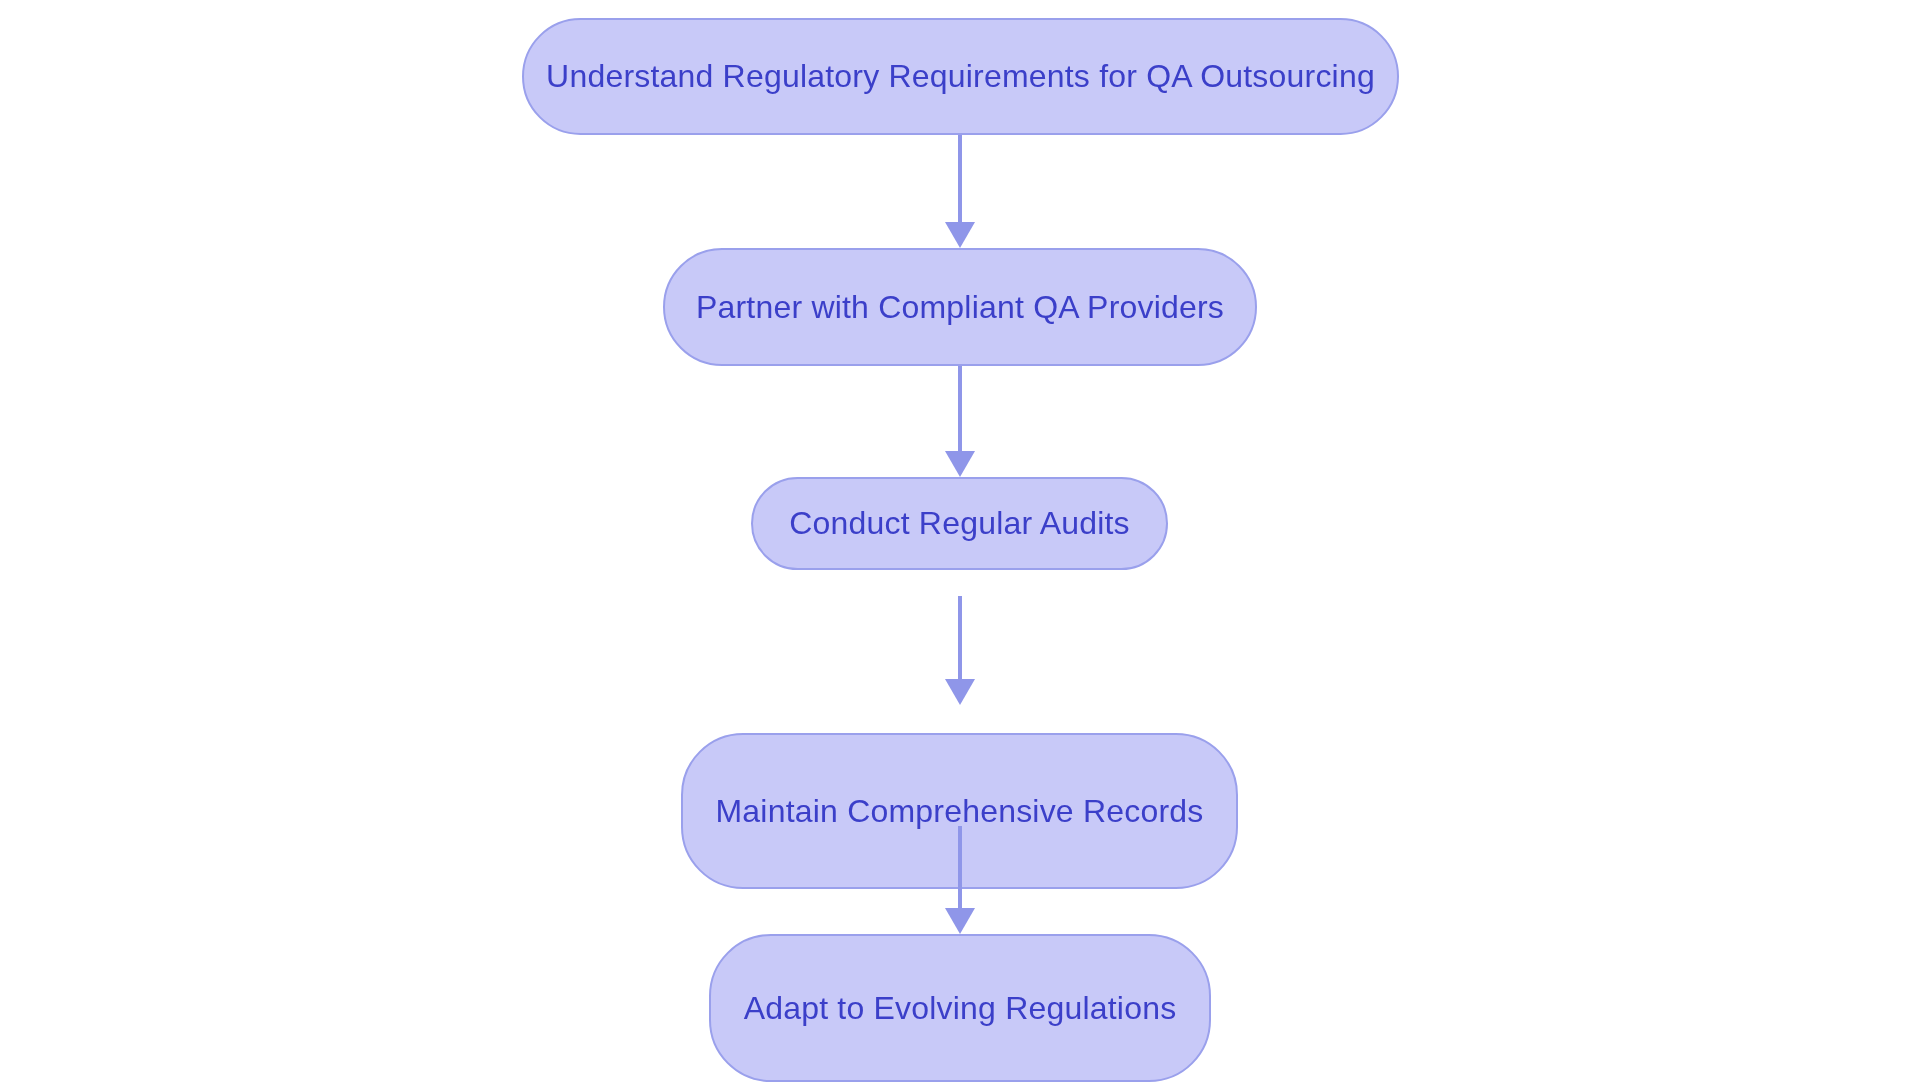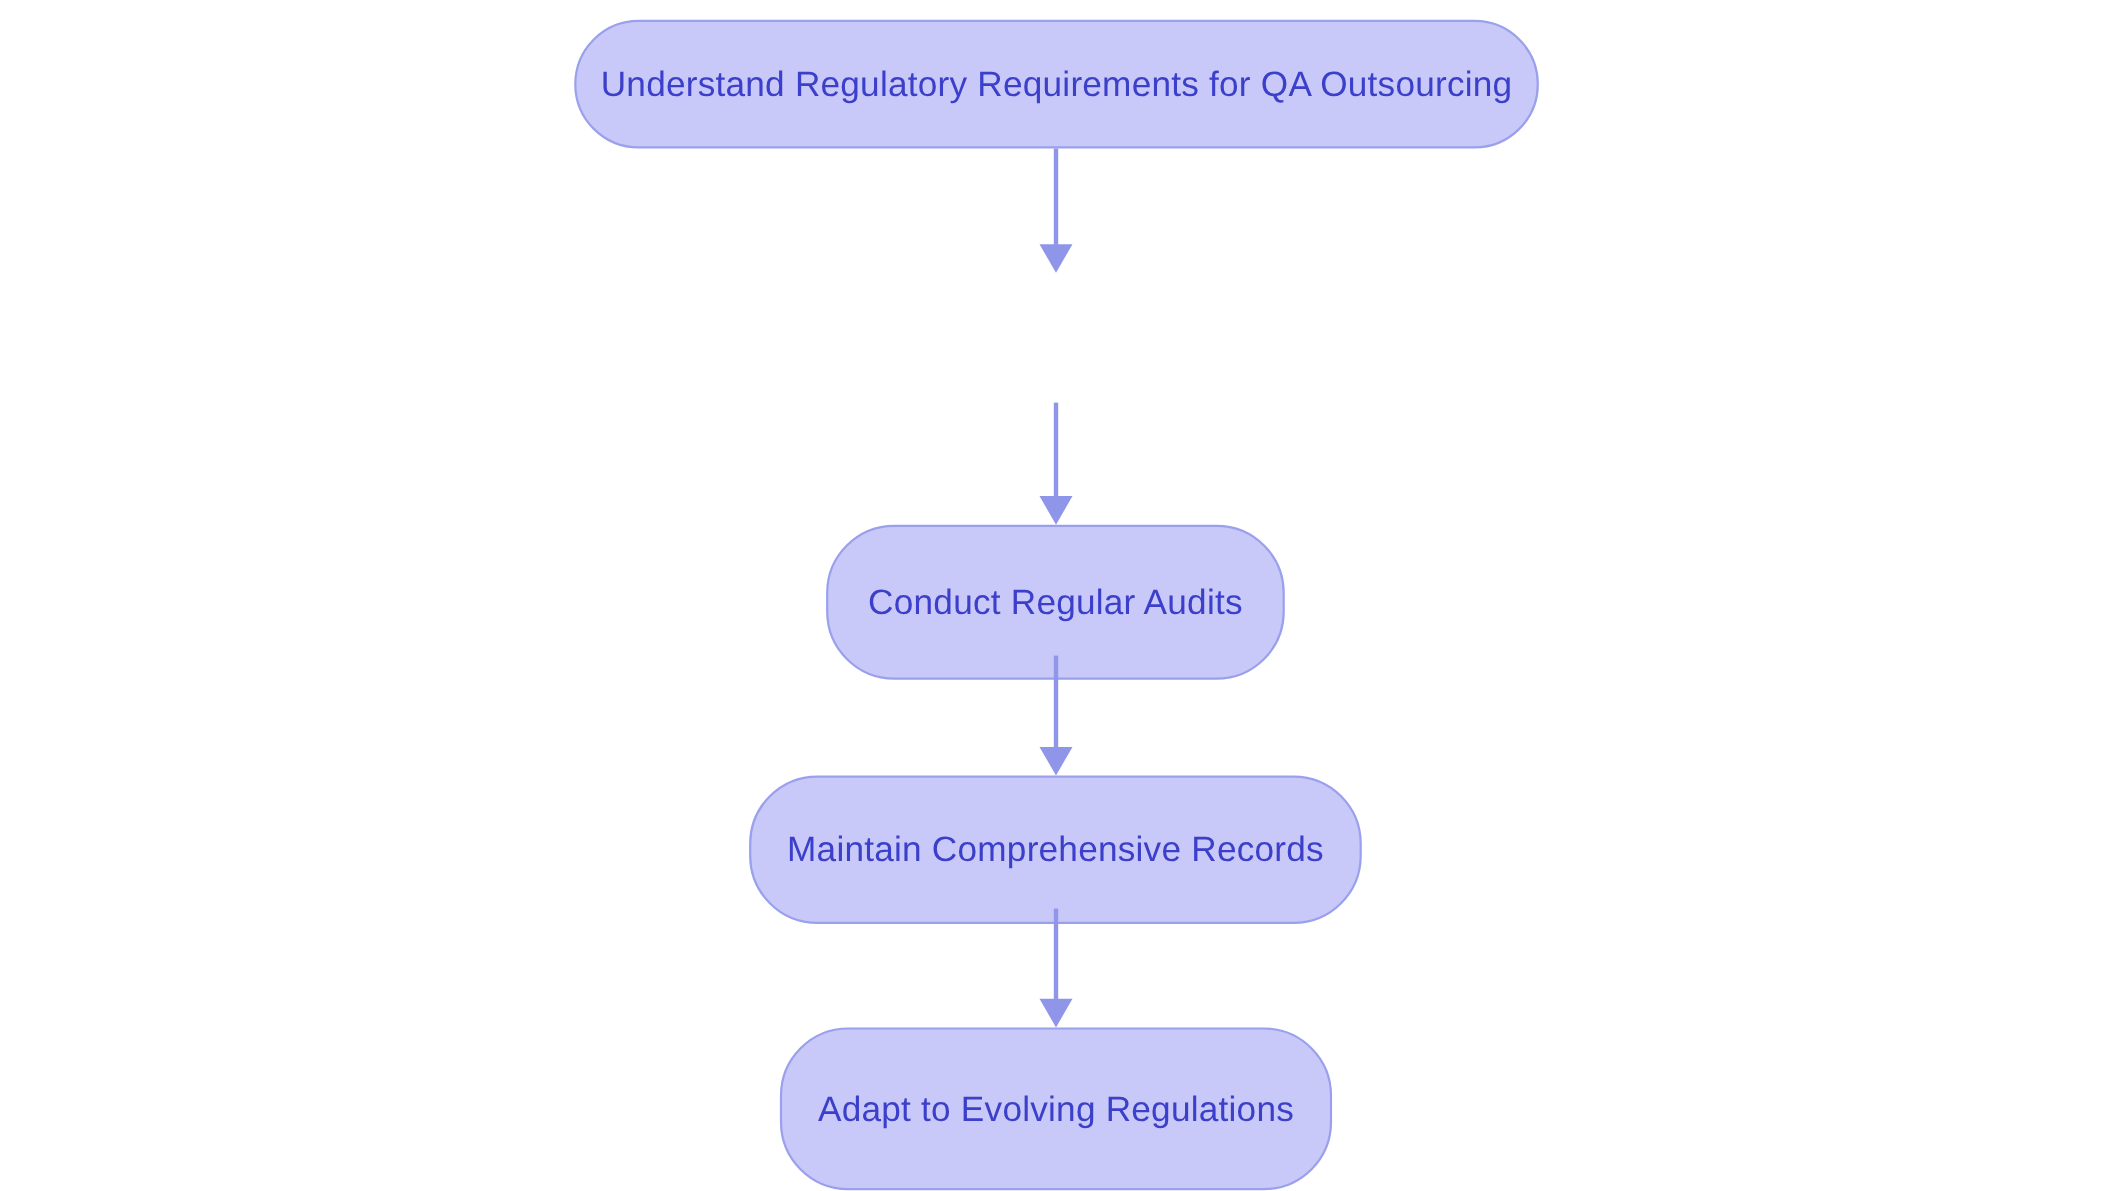--- a/index.html
+++ b/index.html
@@ -32,22 +32,22 @@
     align-items: center;
     justify-content: center;
     color: var(--node-text);
     font-size: 32px;
     letter-spacing: 0.2px;
     white-space: nowrap;
     text-align: center;
   }
   .node-1 { left: 522px; top:  18px; width: 877px; height: 117px; }
   .node-2 { left: 663px; top: 248px; width: 594px; height: 118px; }
-  .node-3 { left: 751px; top: 477px; width: 417px; height: 141px; }
-  .node-4 { left: 681px; top: 705px; width: 557px; height: 135px; }
+  .node-3 { left: 751px; top: 477px; width: 417px; height: 93px; }
+  .node-4 { left: 681px; top: 733px; width: 557px; height: 156px; }
   .node-5 { left: 709px; top: 934px; width: 502px; height: 148px; }
 
   .flow-arrow {
     position: absolute;
     left: 945px;
     width: 30px;
   }
   .arrow-1 { top: 135px; height: 113px; }
   .arrow-2 { top: 366px; height: 111px; }
   .arrow-3 { top: 596px; height: 109px; }
@@ -78,20 +78,23 @@
 
   <div class="flow-node node-1">
     <span>Understand Regulatory Requirements for QA Outsourcing</span>
   </div>
 
   <div class="flow-arrow arrow-1">
     <span class="arrow-line"></span>
     <span class="arrow-head"></span>
   </div>
 
+  <div class="flow-node node-2">
+    <span>Partner with Compliant QA Providers</span>
+  </div>
 
   <div class="flow-arrow arrow-2">
     <span class="arrow-line"></span>
     <span class="arrow-head"></span>
   </div>
 
   <div class="flow-node node-3">
     <span>Conduct Regular Audits</span>
   </div>
 

